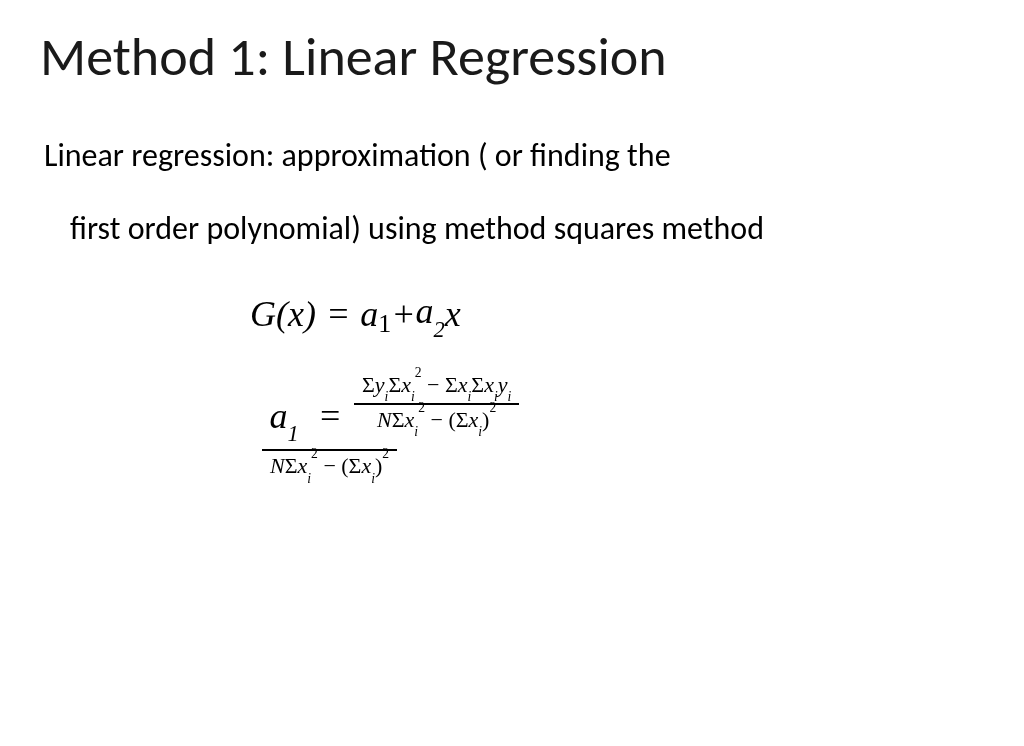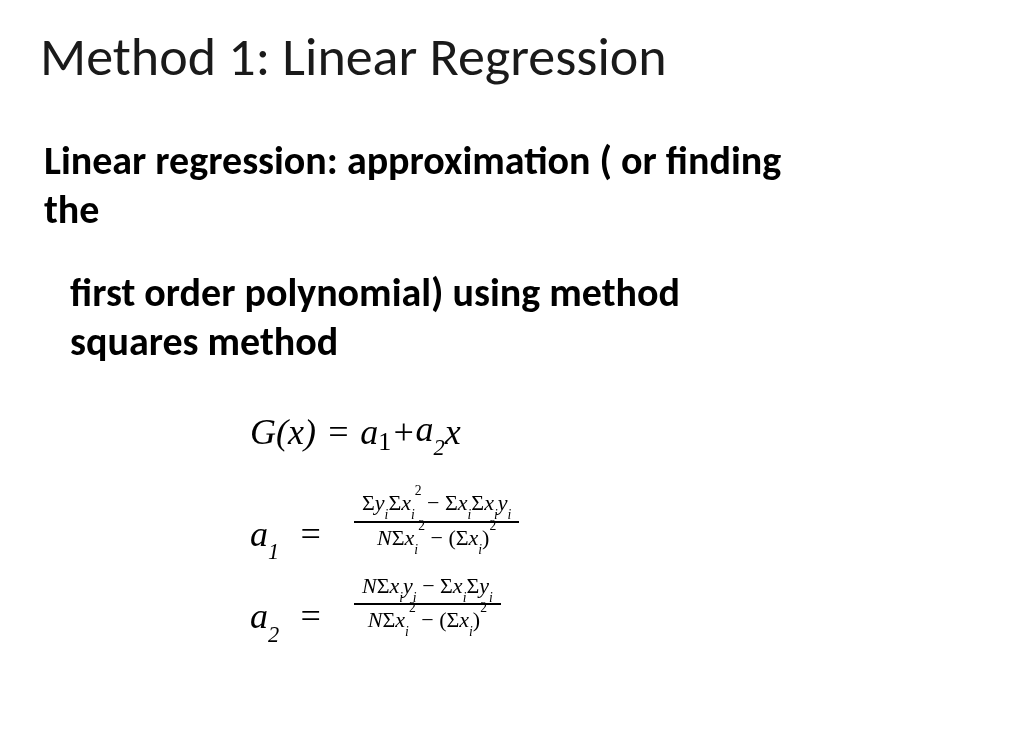--- a/index.html
+++ b/index.html
@@ -19,22 +19,22 @@
     padding: 24px 40px 28px 40px;
   }
   .title {
     font-size: 54px;
     font-weight: 400;
     color: #1a1a1a;
     margin: 0 0 46px 0;
     letter-spacing: 0px;
   }
   .body-line {
-    font-size: 40px;
-    font-weight: 700;
+    font-size: 32px;
+    font-weight: 400;
     margin: 0 0 34px 4px;
   }
   .body-line.indent {
     margin-left: 30px;
     margin-bottom: 36px;
   }
   .eq-block {
     margin-top: 4px;
   }
   .eq {
@@ -83,21 +83,21 @@
   }
   .sub1-big {
     font-size: 0.72em;
     position: relative;
     bottom: -0.25em;
     font-style: normal;
   }
   .lhs {
     min-width: 92px;
     display: inline-block;
-    text-align: left;
+    text-align: right;
     margin-top: 30px;
   }
   .eq2, .eq3 {
     margin-bottom: 8px;
   }
 </style>
 </head>
 <body>
 
 <div class="slide">
@@ -132,28 +132,21 @@
           <span class="upright">Σ</span>y<sub>i</sub><span class="upright">Σ</span>x<sub>i</sub><sup>2</sup> <span class="upright">−</span> <span class="upright">Σ</span>x<sub>i</sub><span class="upright">Σ</span>x<sub>i</sub>y<sub>i</sub>
         </span>
         <span class="bar"></span>
         <span class="den">
           N<span class="upright">Σ</span>x<sub>i</sub><sup>2</sup> <span class="upright">−</span> <span class="upright">(Σ</span>x<sub>i</sub><span class="upright">)</span><sup>2</sup>
         </span>
       </span>
     </div>
 
     <div class="eq eq3">
-      <span class="lhs">
-        <span>a</span><sub>2</sub>
-        <span style="margin-left:10px;">=</span>
-      </span>
       <span class="frac">
-        <span class="num">
-          N<span class="upright">Σ</span>x<sub>i</sub>y<sub>i</sub> <span class="upright">−</span> <span class="upright">Σ</span>x<sub>i</sub><span class="upright">Σ</span>y<sub>i</sub>
-        </span>
         <span class="bar"></span>
         <span class="den">
           N<span class="upright">Σ</span>x<sub>i</sub><sup>2</sup> <span class="upright">−</span> <span class="upright">(Σ</span>x<sub>i</sub><span class="upright">)</span><sup>2</sup>
         </span>
       </span>
     </div>
 
   </div>
 </div>
 

